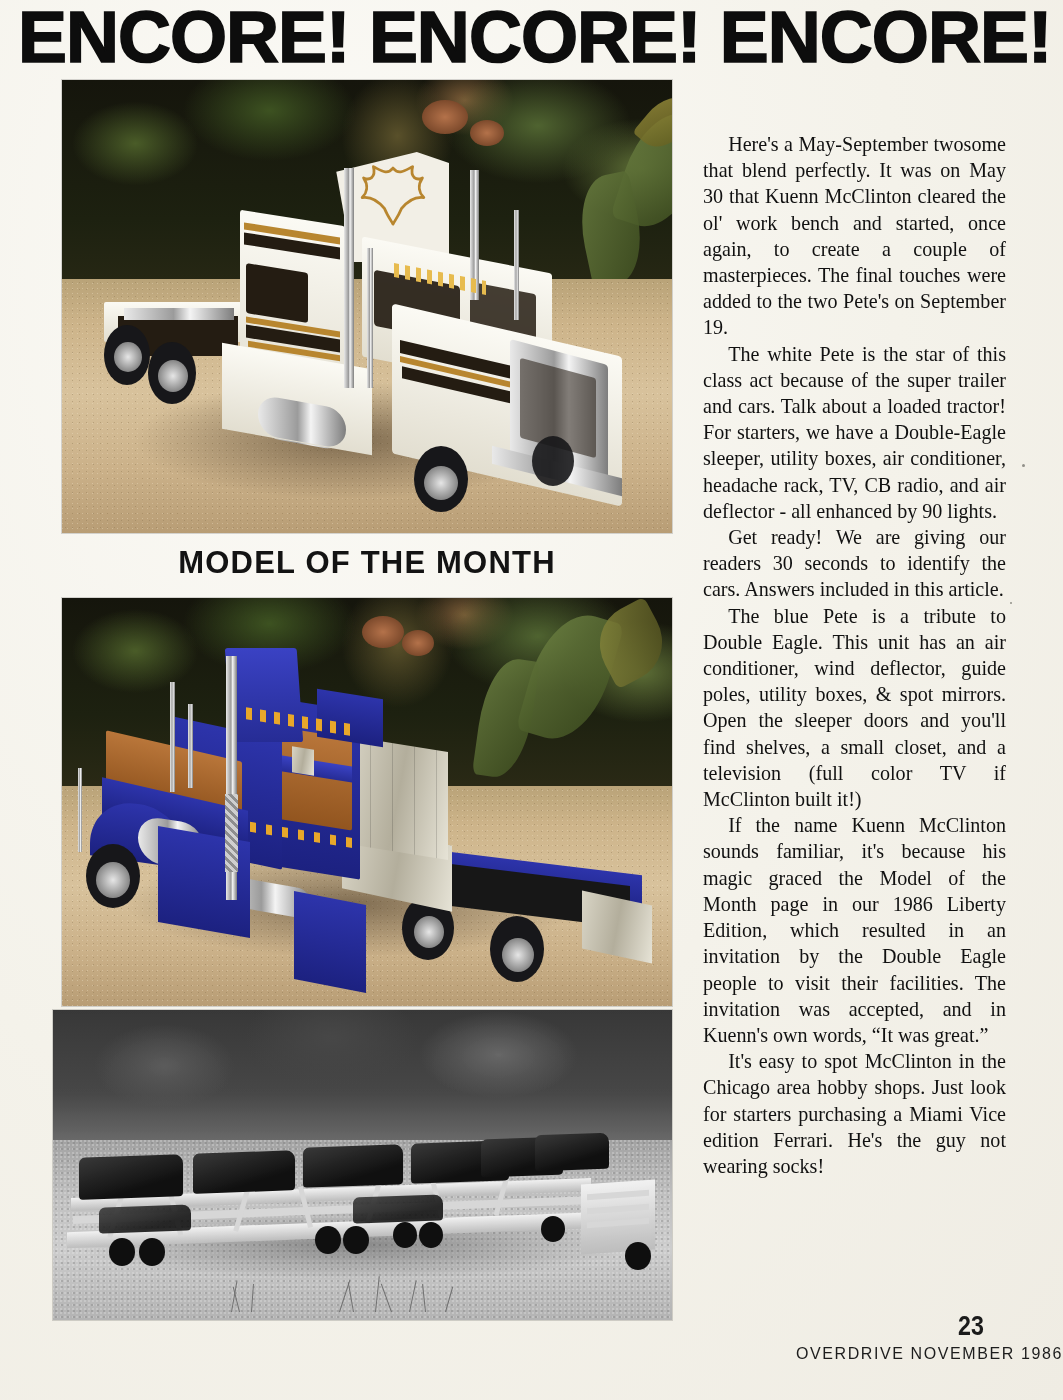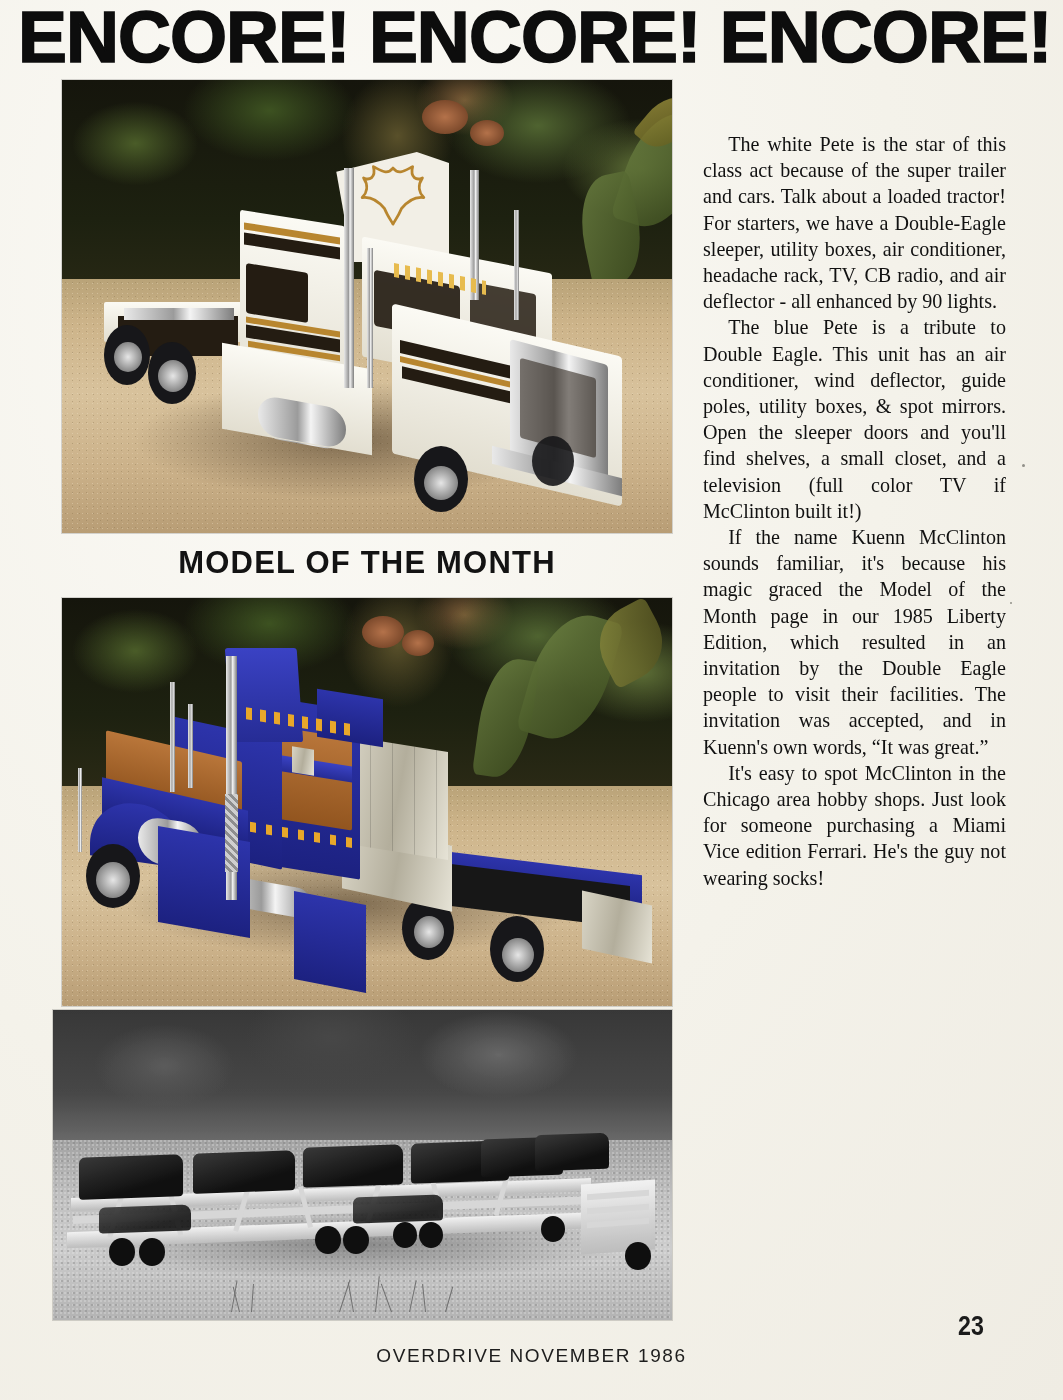--- a/index.html
+++ b/index.html
@@ -128,23 +128,23 @@
     font-size:20.1px;line-height:26.2px;
     color:#111; text-align:justify;
     -webkit-hyphens:none;hyphens:none;
   }
   .column p{margin:0;text-indent:1.25em;}
   .speck{position:absolute;width:3px;height:3px;border-radius:50%;background:#50504a;opacity:.6;}
 
   
   .footer{
     position:absolute;left:0;top:1345px;width:1063px;
-    text-align:center;
+    text-align:right;
     font-family:"Liberation Sans", sans-serif;
-    font-size:19px;letter-spacing:1.6px;color:#1d1d1d;
+    font-size:16px;letter-spacing:1.6px;color:#1d1d1d;
   }
   .pagenum{
     position:absolute;left:958px;top:1311px;
     font-family:"Liberation Sans", sans-serif;
     font-weight:bold;font-size:27px;color:#1b1b1b;
     transform:scaleX(.86);transform-origin:left top;
   }
 </style>
 </head>
 <body>
@@ -332,24 +332,26 @@
       <div class="grass" style="left:300px;top:272px;height:30px;transform:rotate(-10deg);"></div>
       <div class="grass" style="left:322px;top:266px;height:36px;transform:rotate(6deg);"></div>
       <div class="grass" style="left:338px;top:272px;height:30px;transform:rotate(-20deg);"></div>
       <div class="grass" style="left:356px;top:270px;height:32px;transform:rotate(12deg);"></div>
       <div class="grass" style="left:372px;top:274px;height:28px;transform:rotate(-6deg);"></div>
       <div class="grass" style="left:392px;top:276px;height:26px;transform:rotate(16deg);"></div>
     </div>
   </div>
 
   <div class="column">
+    <p>Here's a May-September twosome that blend perfectly. It was on May 30 that Kuenn McClinton cleared the ol' work bench and started, once again, to create a couple of masterpieces. The final touches were added to the two Pete's on September 19.</p>
     <p>The white Pete is the star of this class act because of the super trailer and cars. Talk about a loaded tractor! For starters, we have a Double-Eagle sleeper, utility boxes, air conditioner, headache rack, TV, CB radio, and air deflector - all enhanced by 90 lights.</p>
+    <p>Get ready! We are giving our readers 30 seconds to identify the cars. Answers included in this article.</p>
     <p>The blue Pete is a tribute to Double Eagle. This unit has an air conditioner, wind deflector, guide poles, utility boxes, &amp; spot mirrors. Open the sleeper doors and you'll find shelves, a small closet, and a television (full color TV if McClinton built it!)</p>
-    <p>If the name Kuenn McClinton sounds familiar, it's because his magic graced the Model of the Month page in our 1985 Liberty Edition, which resulted in an invitation by the Double Eagle people to visit their facilities. The invitation was accepted, and in Kuenn's own words, “It was great.”</p>
-    <p>It's easy to spot McClinton in the Chicago area hobby shops. Just look for someone purchasing a Miami Vice edition Ferrari. He's the guy not wearing socks!</p>
+    <p>If the name Kuenn McClinton sounds familiar, it's because his magic graced the Model of the Month page in our 1986 Liberty Edition, which resulted in an invitation by the Double Eagle people to visit their facilities. The invitation was accepted, and in Kuenn's own words, “It was great.”</p>
+    <p>It's easy to spot McClinton in the Chicago area hobby shops. Just look for starters purchasing a Miami Vice edition Ferrari. He's the guy not wearing socks!</p>
   </div>
 
   <div class="speck" style="left:1022px;top:464px;"></div>
   <div class="speck" style="left:1010px;top:602px;width:2px;height:2px;"></div>
 
   <div class="footer">OVERDRIVE   NOVEMBER 1986</div>
   <div class="pagenum">23</div>
 
 </div>
 

